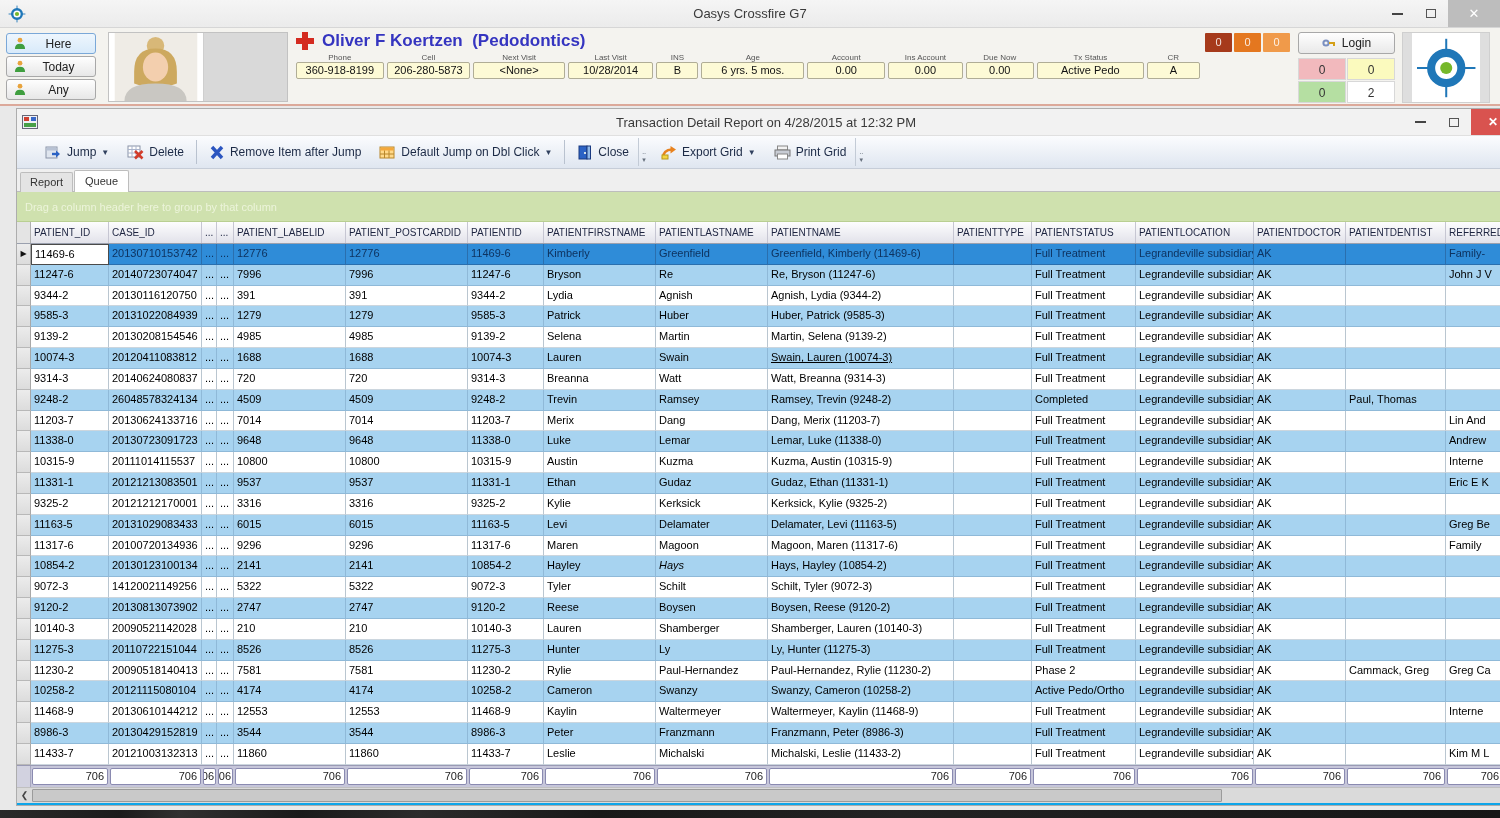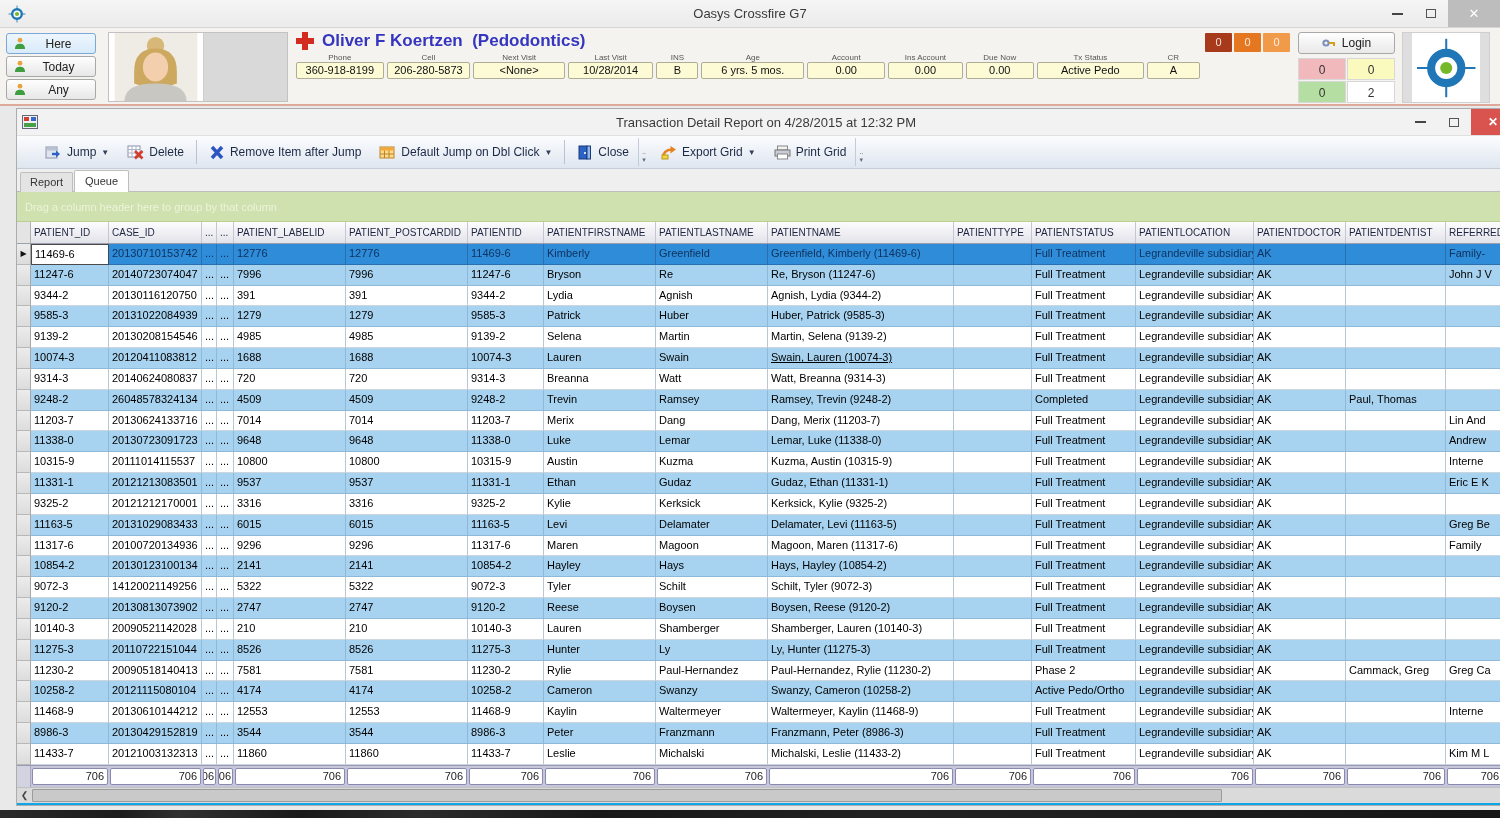--- a/index.html
+++ b/index.html
@@ -694,21 +694,21 @@
           <div class="grow alt">
             <div class="rind"></div>
             <div class="gcell" style="width: 78px;">10854-2</div>
             <div class="gcell" style="width: 93px;">20130123100134</div>
             <div class="gcell" style="width: 15px;">...</div>
             <div class="gcell" style="width: 17px;">...</div>
             <div class="gcell" style="width: 112px;">2141</div>
             <div class="gcell" style="width: 122px;">2141</div>
             <div class="gcell" style="width: 76px;">10854-2</div>
             <div class="gcell" style="width: 112px;">Hayley</div>
-            <div class="gcell" style="width: 112px;">Hays</div>
+            <div class="gcell" style="width: 112px; font-style: italic;">Hays</div>
             <div class="gcell" style="width: 186px;">Hays, Hayley (10854-2)</div>
             <div class="gcell" style="width: 78px;"></div>
             <div class="gcell" style="width: 104px;">Full Treatment</div>
             <div class="gcell" style="width: 118px;">Legrandeville subsidiary</div>
             <div class="gcell" style="width: 92px;">AK</div>
             <div class="gcell" style="width: 100px;"></div>
             <div class="gcell" style="width: 58px;"></div>
           </div>
           <div class="grow">
             <div class="rind"></div>

